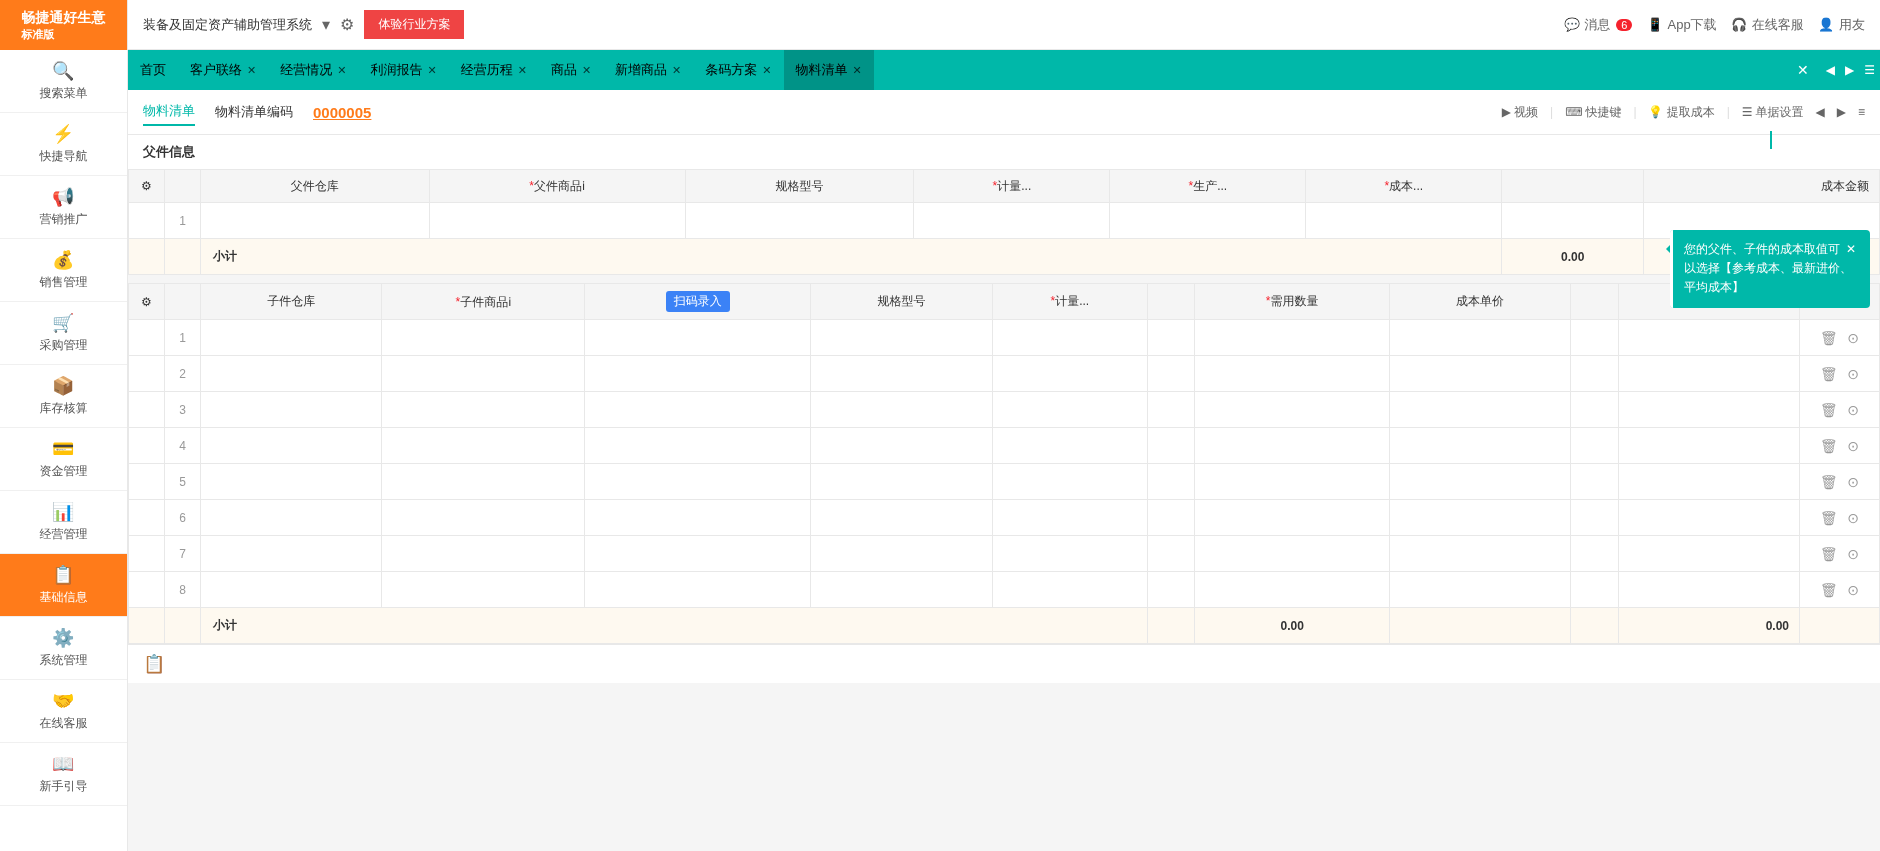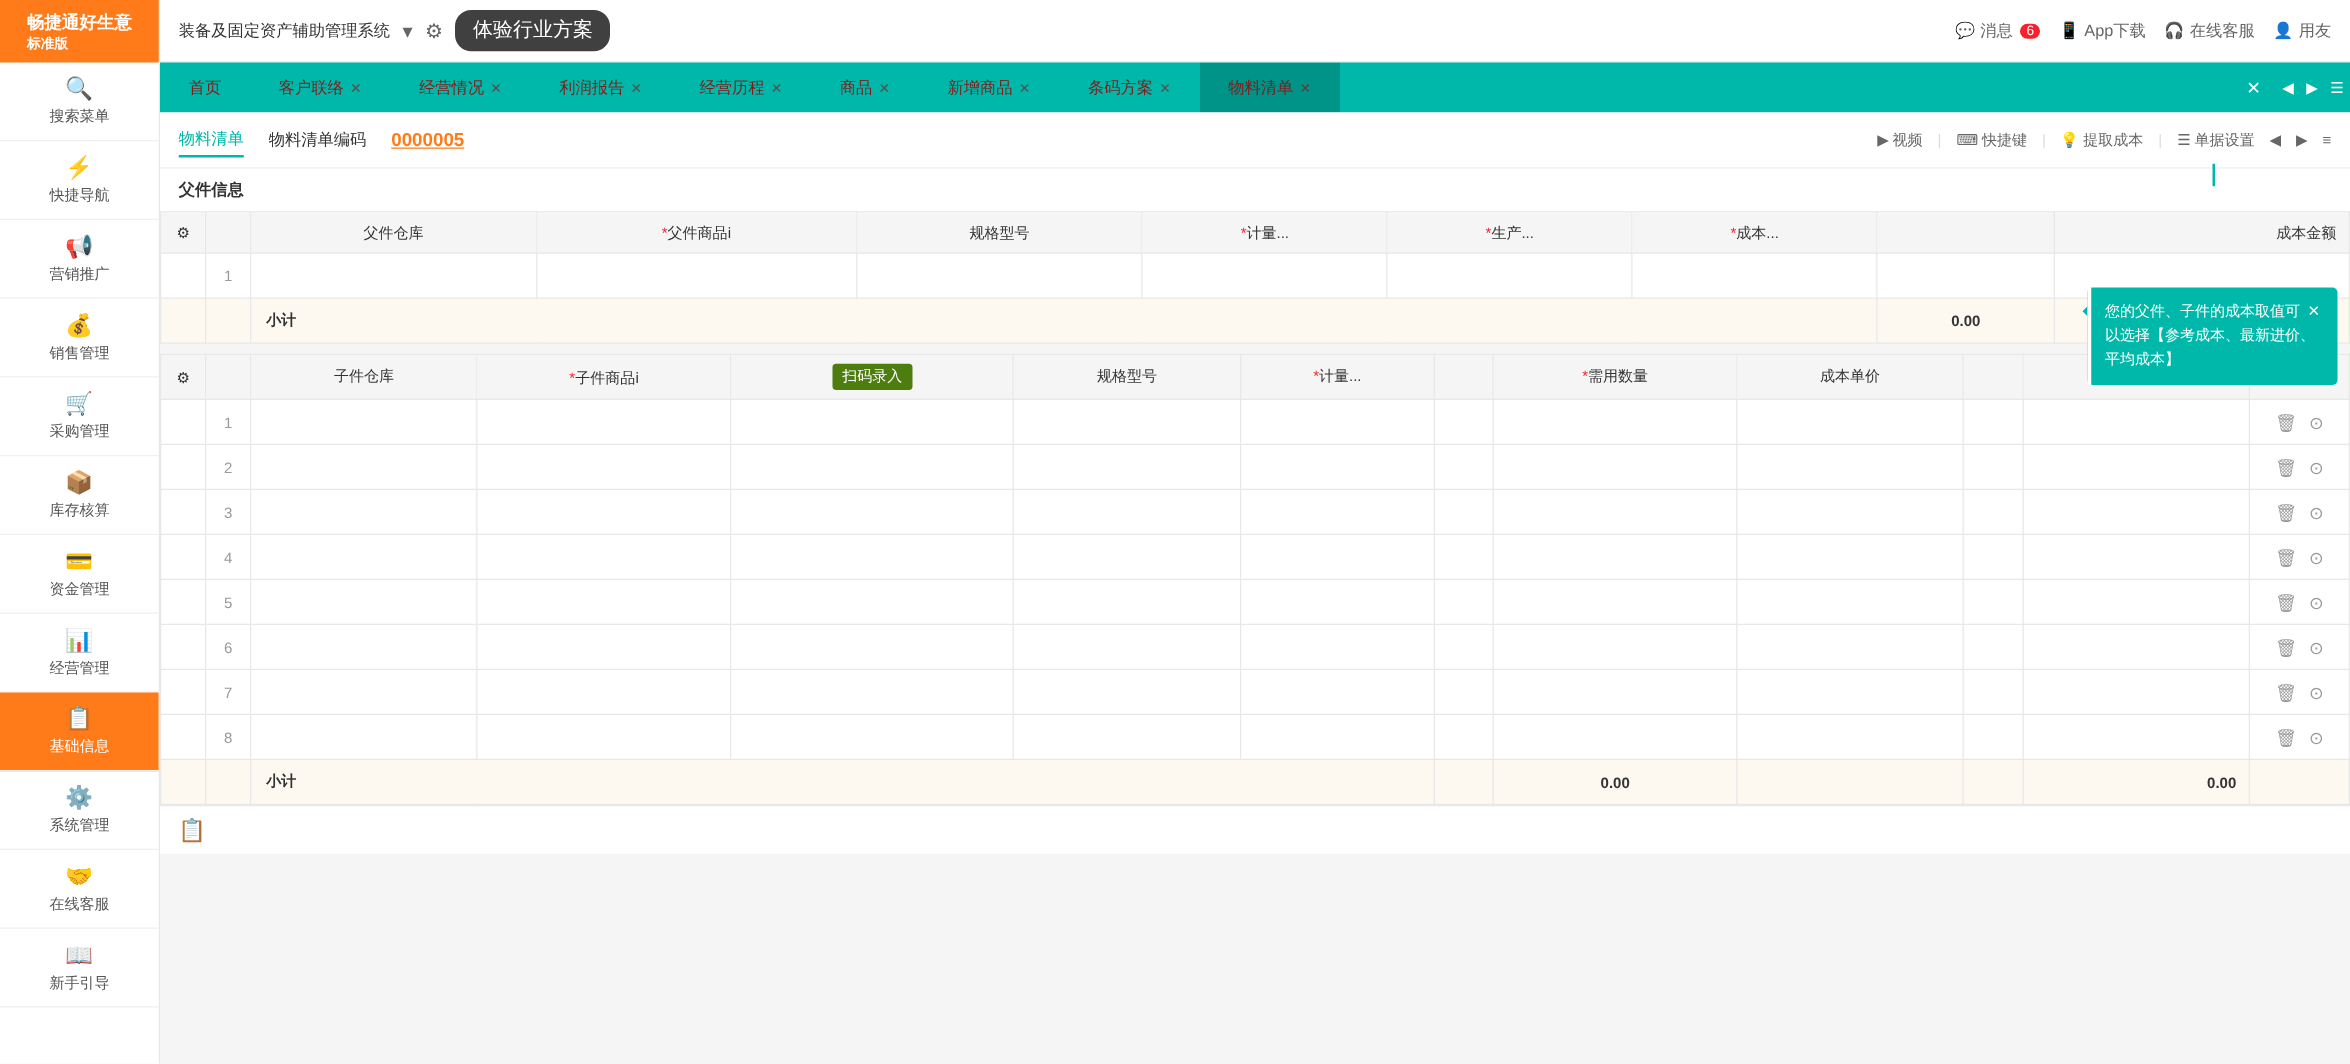--- a/index.html
+++ b/index.html
@@ -56,47 +56,47 @@
       align-items: center;
       padding: 0 15px;
       border-bottom: 1px solid #e8e8e8;
       justify-content: space-between;
       flex-shrink: 0;
     }
     .top-header-left { display: flex; align-items: center; gap: 10px; }
     .system-title { font-size: 13px; color: #333; }
     .settings-icon { color: #666; cursor: pointer; font-size: 16px; }
     .trial-btn {
-      background: #404040;
+      background: #ef4444;
       color: white;
       border: none;
       padding: 6px 14px;
-      border-radius: 13px;
+      border-radius: 0;
       cursor: pointer;
-      font-size: 16px;
+      font-size: 12px;
     }
     .top-header-right { display: flex; align-items: center; gap: 15px; color: #666; font-size: 13px; }
     .top-header-right .item { display: flex; align-items: center; gap: 4px; cursor: pointer; }
     .badge { background: #f5222d; color: white; border-radius: 10px; padding: 0 5px; font-size: 11px; margin-left: 2px; }
 
     
     .nav-tabs {
       background: #00b8a9;
       display: flex;
       align-items: center;
       height: 40px;
       flex-shrink: 0;
       overflow: hidden;
     }
     .nav-tab {
-      padding: 0 23px;
+      padding: 0 12px;
       height: 40px;
       display: flex;
       align-items: center;
-      color: #7f1d1d;
+      color: #000000;
       cursor: pointer;
       font-size: 13px;
       white-space: nowrap;
       gap: 5px;
     }
     .nav-tab.active { background: rgba(0,0,0,0.2); }
     .nav-tab .close-x { opacity: 0.7; font-size: 11px; }
     .nav-close { margin-left: auto; color: white; padding: 0 12px; cursor: pointer; font-size: 14px; }
 
     
@@ -167,21 +167,21 @@
       font-weight: bold;
       color: #333;
     }
     .subtotal-label { text-align: left; padding-left: 12px !important; }
     .gear-col { width: 36px; }
     .num-col { width: 36px; color: #999; }
     .action-col { width: 80px; }
 
     
     .scan-btn {
-      background: #4d7c0f;
+      background: #3b82f6;
       color: white;
       border: none;
       padding: 2px 8px;
       border-radius: 3px;
       font-size: 12px;
       cursor: pointer;
     }
 
     
     .row-action { color: #999; cursor: pointer; font-size: 14px; margin: 0 3px; }

